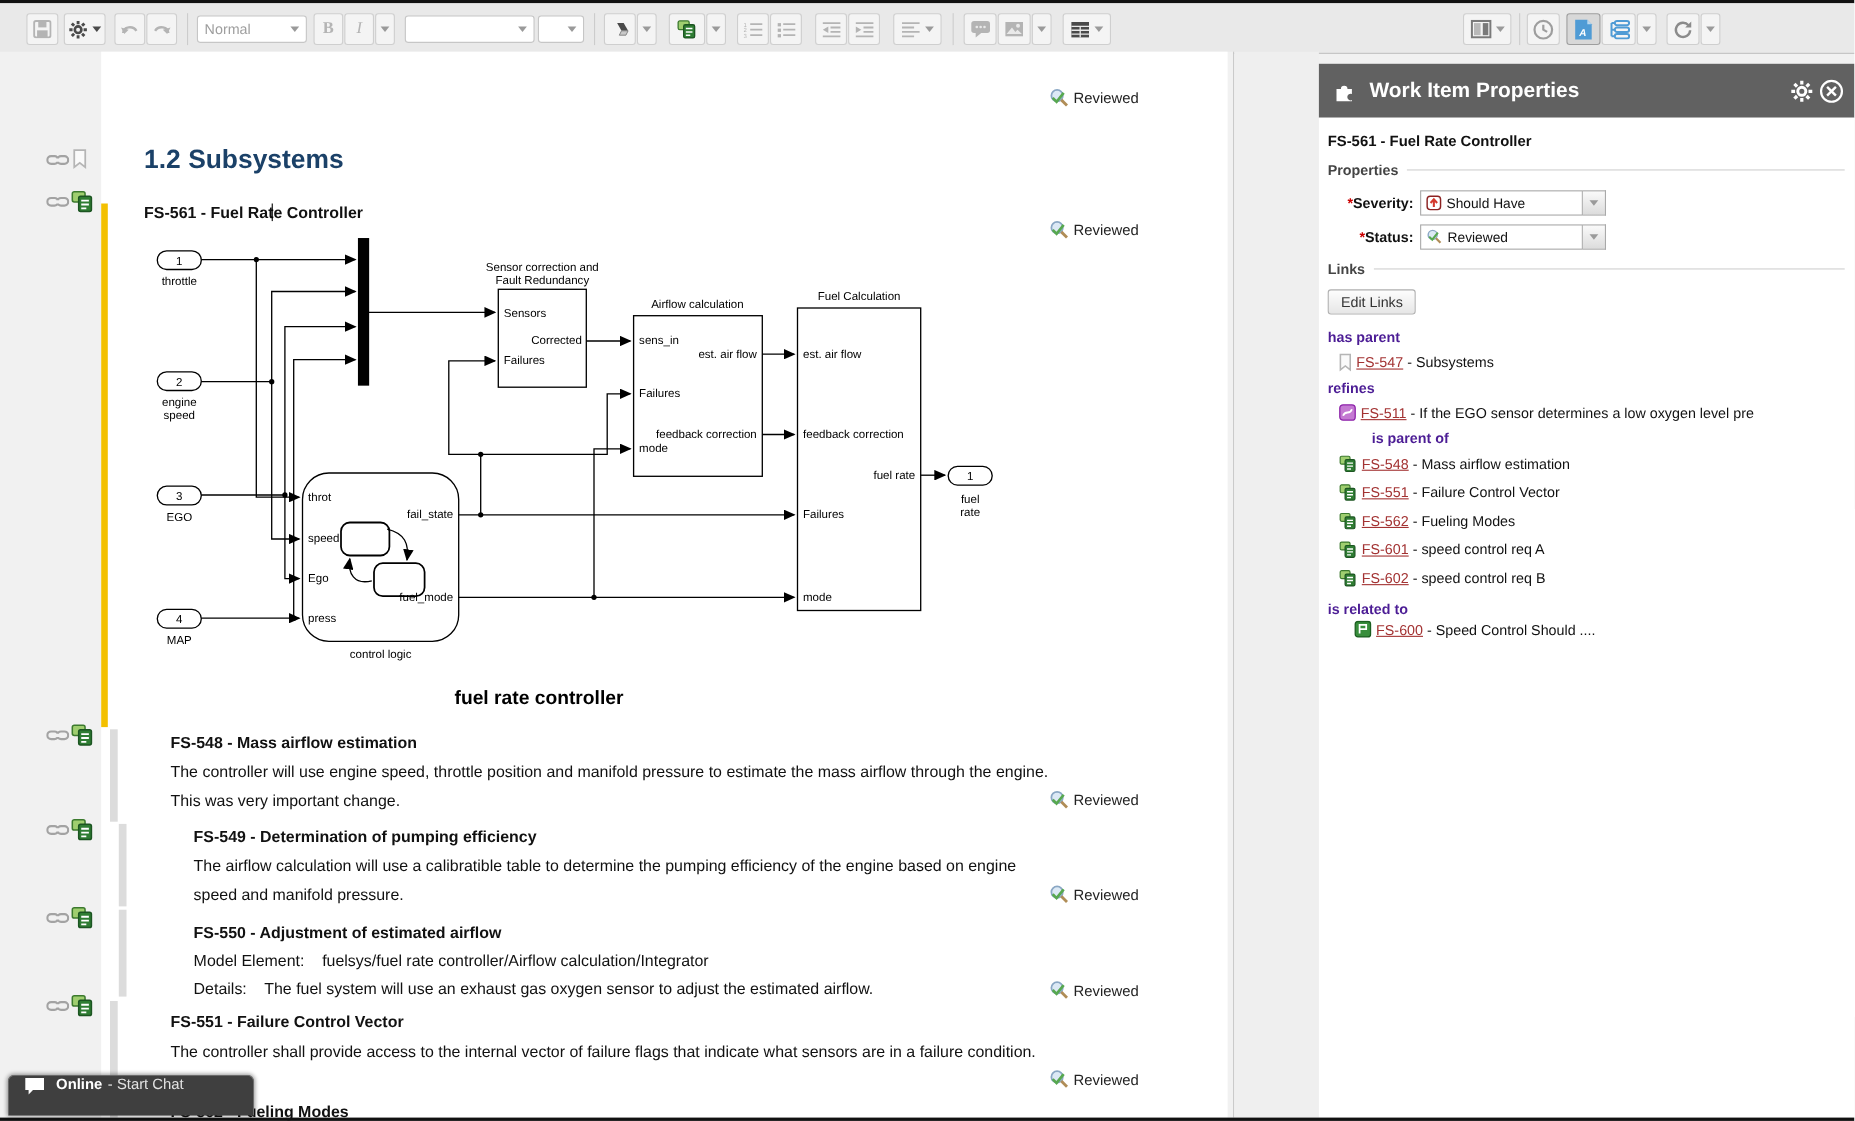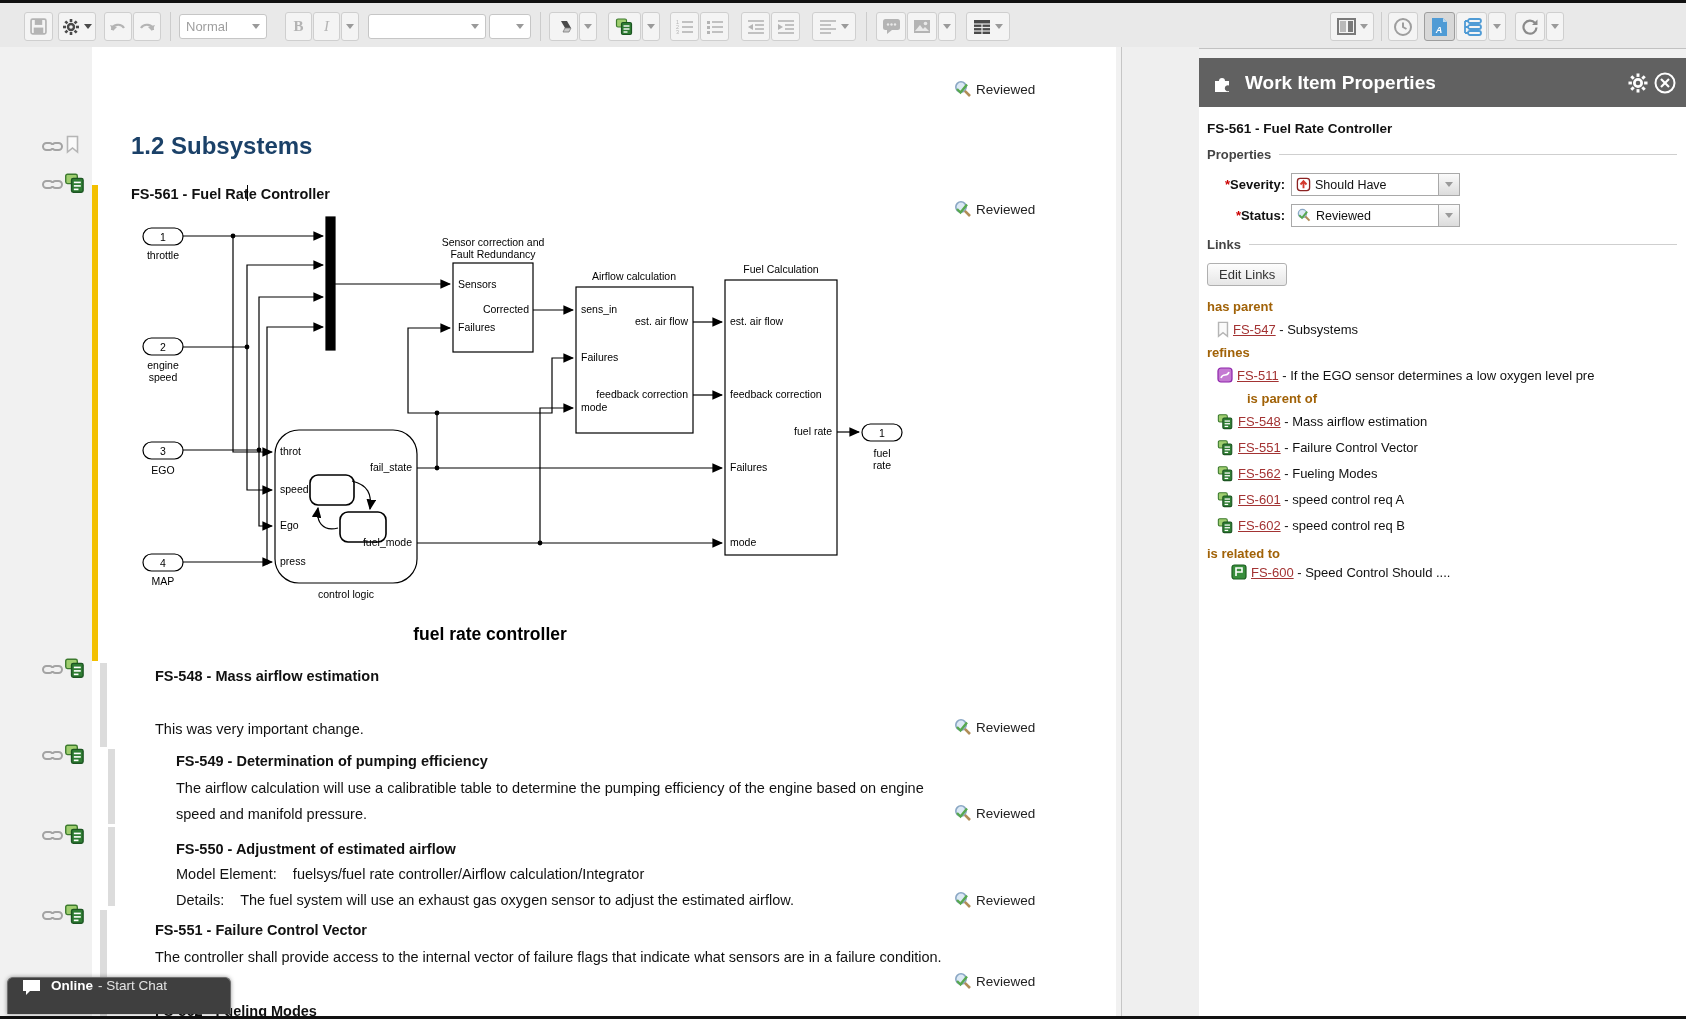--- a/index.html
+++ b/index.html
@@ -41,21 +41,21 @@
   .sechead{display:flex;align-items:center;width:470px;font-size:13px;font-weight:bold;color:#444;}
   .sechead::after{content:"";flex:1;border-top:1px solid #cfcfcf;margin-left:8px;}
   .prop-label{width:78px;text-align:right;font-size:13px;font-weight:bold;color:#111;}
   .req{color:#cc0000;}
   .ddbox{display:flex;align-items:center;gap:4px;width:148px;height:23px;border:1px solid #a9a9a9;background:#fff;
          box-sizing:border-box;font-size:12.5px;color:#111;padding:0 4px;}
   .ddarr{width:21px;height:23px;border:1px solid #a9a9a9;border-left:none;box-sizing:border-box;
          background:linear-gradient(#fafafa,#dcdcdc);display:flex;align-items:center;justify-content:center;}
   .btn{display:inline-block;padding:3px 11px;font-size:13px;color:#333;border:1px solid #b0b0b0;border-radius:3px;
        background:linear-gradient(#fdfdfd,#e6e6e6);}
-  .role{font-size:13px;font-weight:bold;color:#a16207;}
+  .role{font-size:13px;font-weight:bold;color:#4c1d95;}
   .lrow{display:flex;align-items:center;gap:4px;font-size:13px;color:#111;white-space:nowrap;}
   .wlink{color:#a33333;text-decoration:underline;}
   
   .chat{left:7px;top:977px;width:222px;height:36px;background:#3f3f3f;border:1px solid #6e6e6e;border-bottom:none;
         border-radius:6px 6px 0 0;display:flex;color:#fff;font-size:13.5px;z-index:30;box-shadow:0 0 4px rgba(0,0,0,.4);}
   svg text{font-family:"Liberation Sans","DejaVu Sans",sans-serif;}
 </style>
 </head>
 <body>
 
@@ -93,21 +93,21 @@
         <path d="M1,5 L4,11 L8,7 Z" fill="currentColor"></path>
       </svg>
     </div>
     <div class="tbtn" style="left:133px;width:28px;">
       <svg width="18" height="14" viewBox="0 0 18 14">
         <path d="M15,10 C15,4 6,3 3,8" fill="none" stroke="currentColor" stroke-width="2.2"></path>
         <path d="M17,5 L14,11 L10,7 Z" fill="currentColor"></path>
       </svg>
     </div>
     <div class="tsep" style="left:170px;"></div>
-    <div class="tsel" style="left:179px;width:88px;">
+    <div class="tsel" style="left:179px;width:100px;">
       <span>Normal</span>
       <span class="dArr"></span>
     </div>
     <div class="tbtn" style="left:285px;width:27px;">
       <span class="glyphB">B</span>
     </div>
     <div class="tbtn" style="left:313px;width:27px;">
       <span class="glyphI">I</span>
     </div>
     <div class="tbtn" style="left:341px;width:18px;">
@@ -460,20 +460,21 @@
         <path d="M4,9 L7.5,12.5 L14,4.5" fill="none" stroke="#57a84f" stroke-width="2.4"></path>
       </svg>
     <span>Reviewed</span>
   </div>
 
   <div class="abs h2" style="left:131px;top:132px;">1.2 Subsystems</div>
   <div class="abs wi-head" style="left:131px;top:186px;">FS-561 - Fuel Rate Controller</div>
   <div class="abs caret" style="left:247px;top:185px;"></div>
 
   <div class="abs wi-head" style="left:155px;top:668px;">FS-548 - Mass airflow estimation</div>
+  <div class="abs bodyline" style="left:155px;top:694px;">The controller will use engine speed, throttle position and manifold pressure to estimate the mass airflow through the engine.</div>
   <div class="abs bodyline" style="left:155px;top:721px;">This was very important change.</div>
 
   <div class="abs wi-head" style="left:176px;top:753px;">FS-549 - Determination of pumping efficiency</div>
   <div class="abs bodyline" style="left:176px;top:780px;">The airflow calculation will use a calibratible table to determine the pumping efficiency of the engine based on engine</div>
   <div class="abs bodyline" style="left:176px;top:806px;">speed and manifold pressure.</div>
 
   <div class="abs wi-head" style="left:176px;top:841px;">FS-550 - Adjustment of estimated airflow</div>
   <div class="abs bodyline" style="left:176px;top:866px;">Model Element:    fuelsys/fuel rate controller/Airflow calculation/Integrator</div>
   <div class="abs bodyline" style="left:176px;top:892px;">Details:    The fuel system will use an exhaust gas oxygen sensor to adjust the estimated airflow.</div>
 

